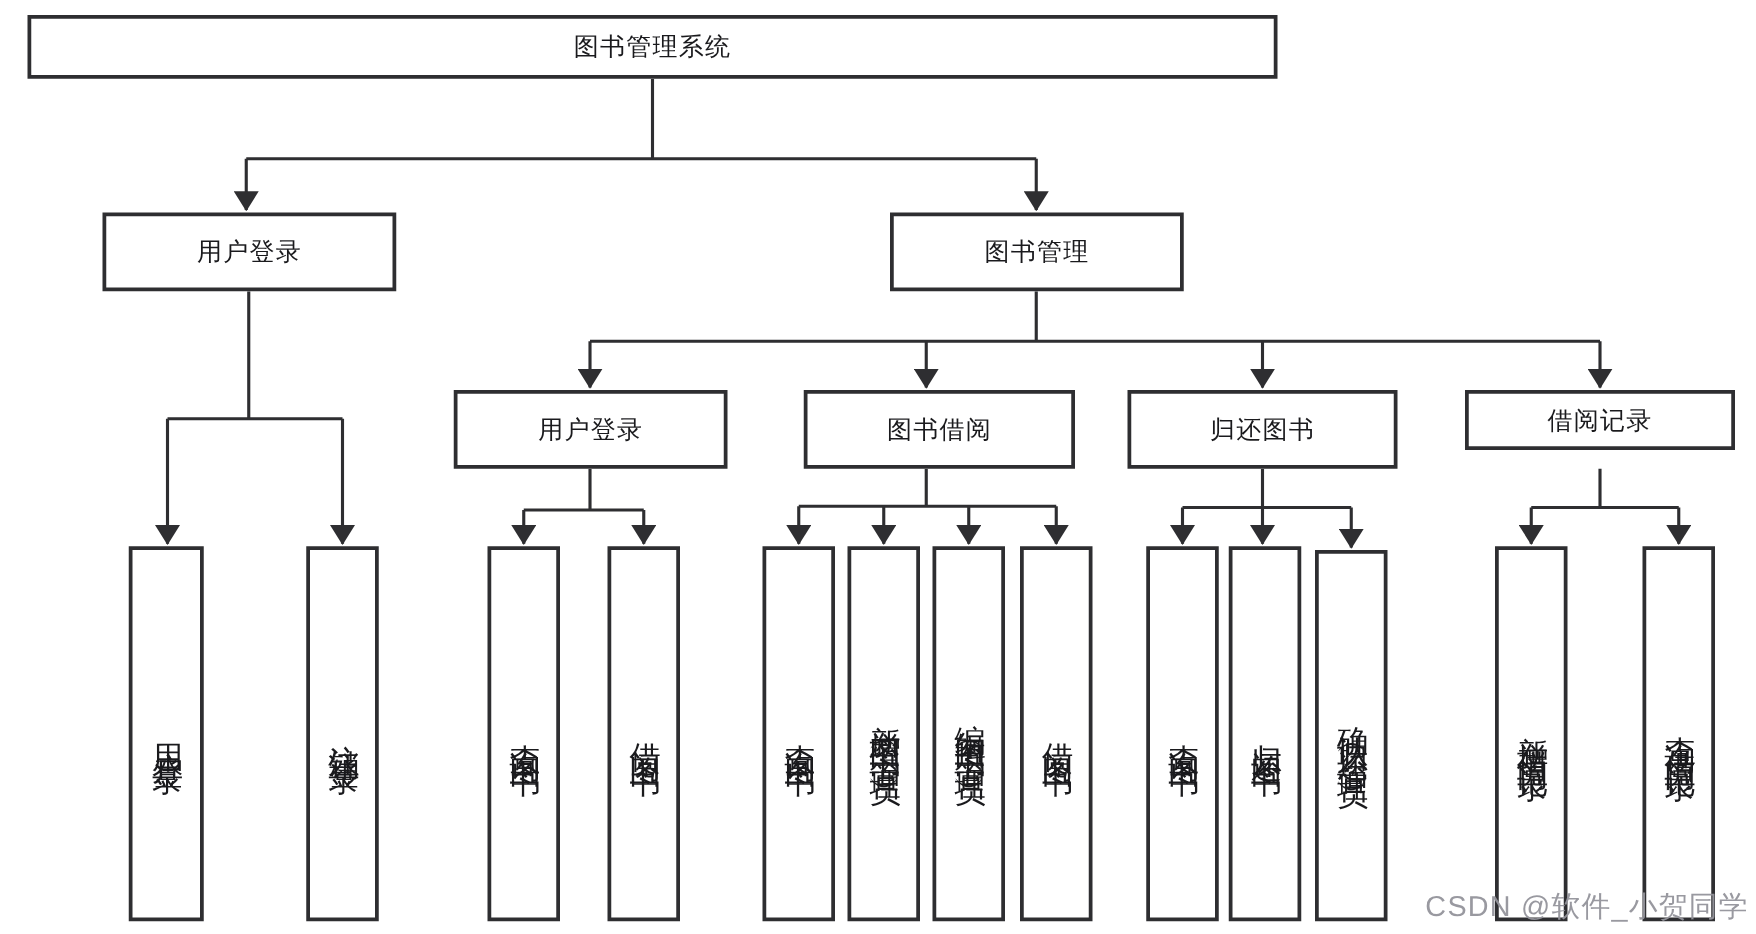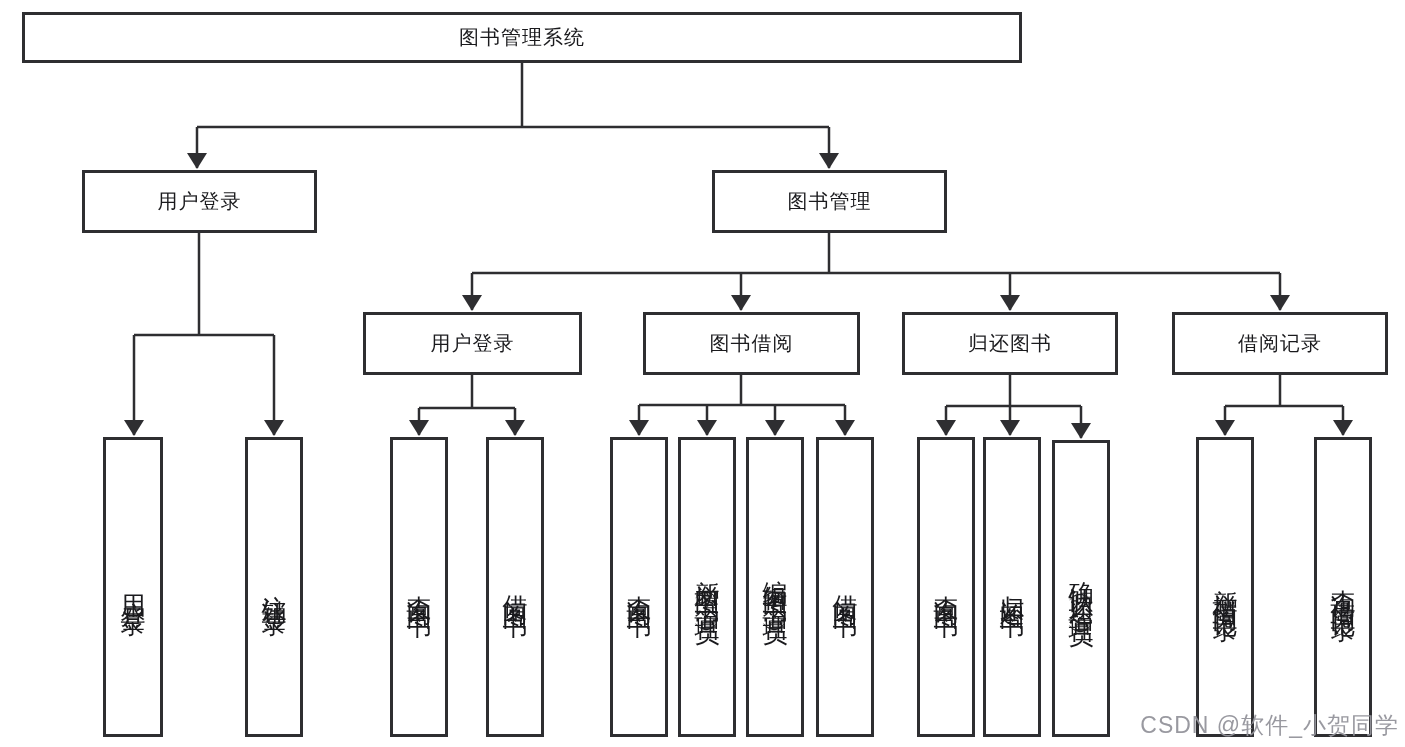--- a/index.html
+++ b/index.html
@@ -89,21 +89,21 @@
   </svg>
 
   <div class="box hbox" style="left:22px;top:12px;width:1000px;height:51px;">图书管理系统</div>
 
   <div class="box hbox" style="left:82px;top:170px;width:235px;height:63px;">用户登录</div>
   <div class="box hbox" style="left:712px;top:170px;width:235px;height:63px;">图书管理</div>
 
   <div class="box hbox" style="left:363px;top:312px;width:219px;height:63px;">用户登录</div>
   <div class="box hbox" style="left:633px;top:312px;width:217px;height:63px;margin-left:10px;">图书借阅</div>
   <div class="box hbox" style="left:902px;top:312px;width:216px;height:63px;">归还图书</div>
-  <div class="box hbox" style="left:1172px;top:312px;width:216px;height:63px;">借阅记录</div>
+  <div class="box hbox" style="left:1172px;top:312px;width:216px;height:48px;">借阅记录</div>
 
   <div class="box vbox" style="left:103px;top:437px;width:60px;height:300px;">用户登录</div>
   <div class="box vbox" style="left:245px;top:437px;width:58px;height:300px;">注销登录</div>
 
   <div class="box vbox" style="left:390px;top:437px;width:58px;height:300px;">查询图书</div>
   <div class="box vbox" style="left:486px;top:437px;width:58px;height:300px;">借阅图书</div>
 
   <div class="box vbox" style="left:610px;top:437px;width:58px;height:300px;">查询图书</div>
   <div class="box vbox" style="left:678px;top:437px;width:58px;height:300px;">新增图书（管理员）</div>
   <div class="box vbox" style="left:746px;top:437px;width:58px;height:300px;">编辑图书（管理员）</div>

